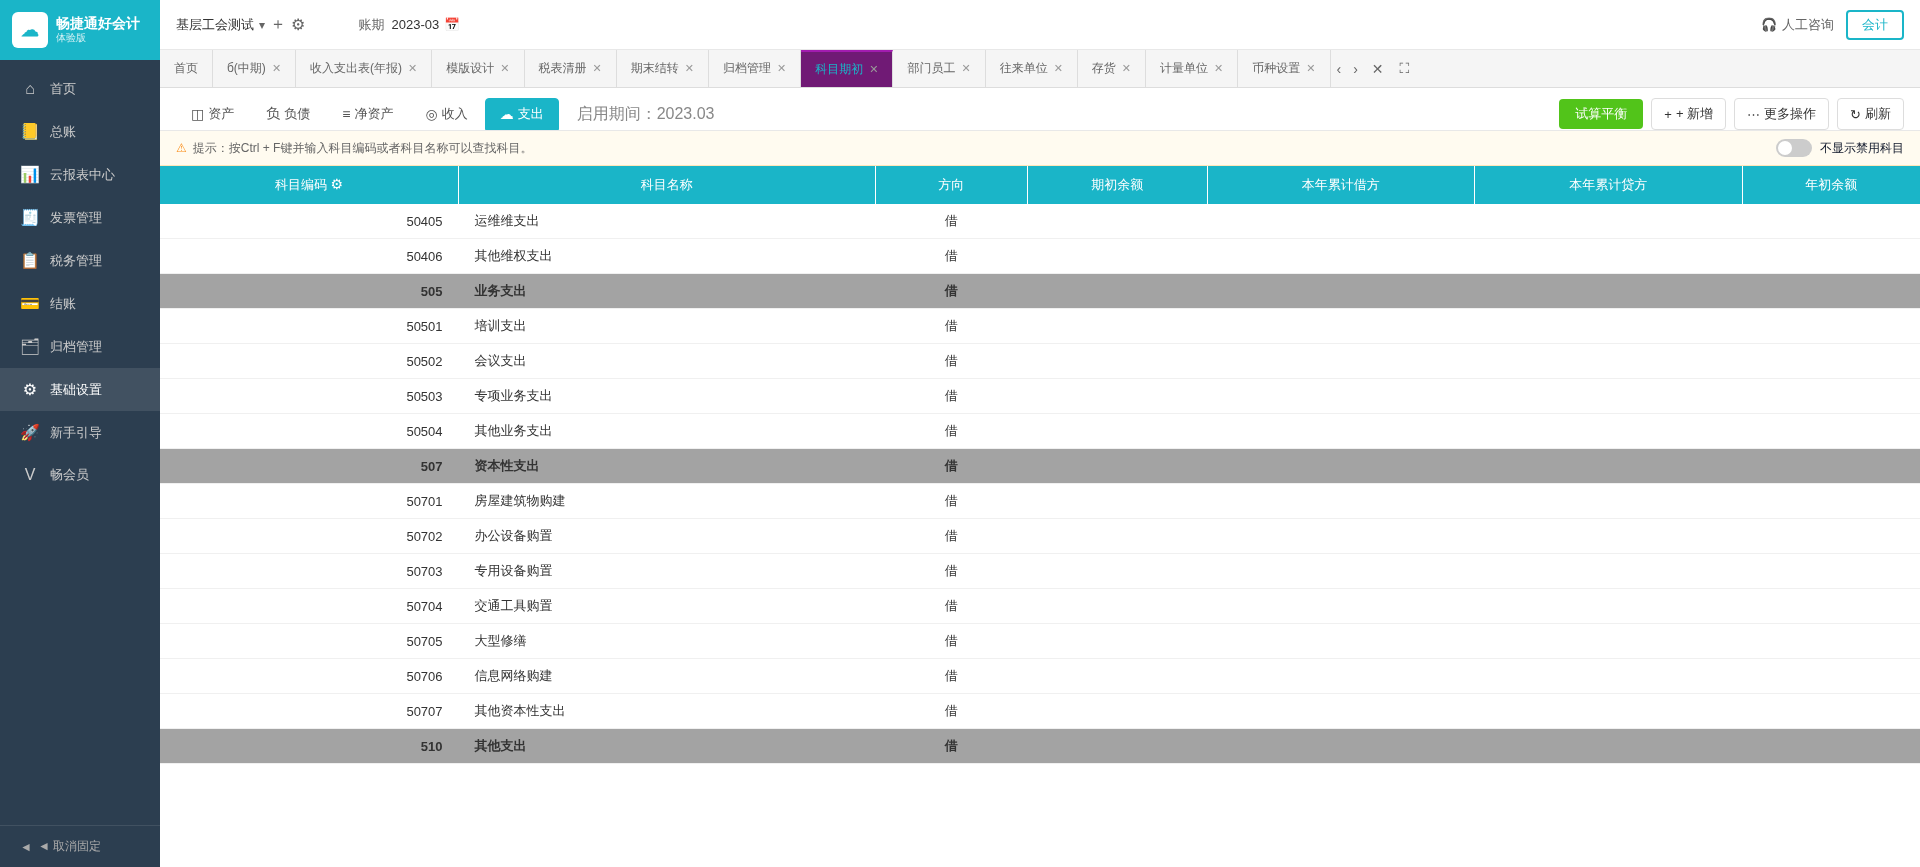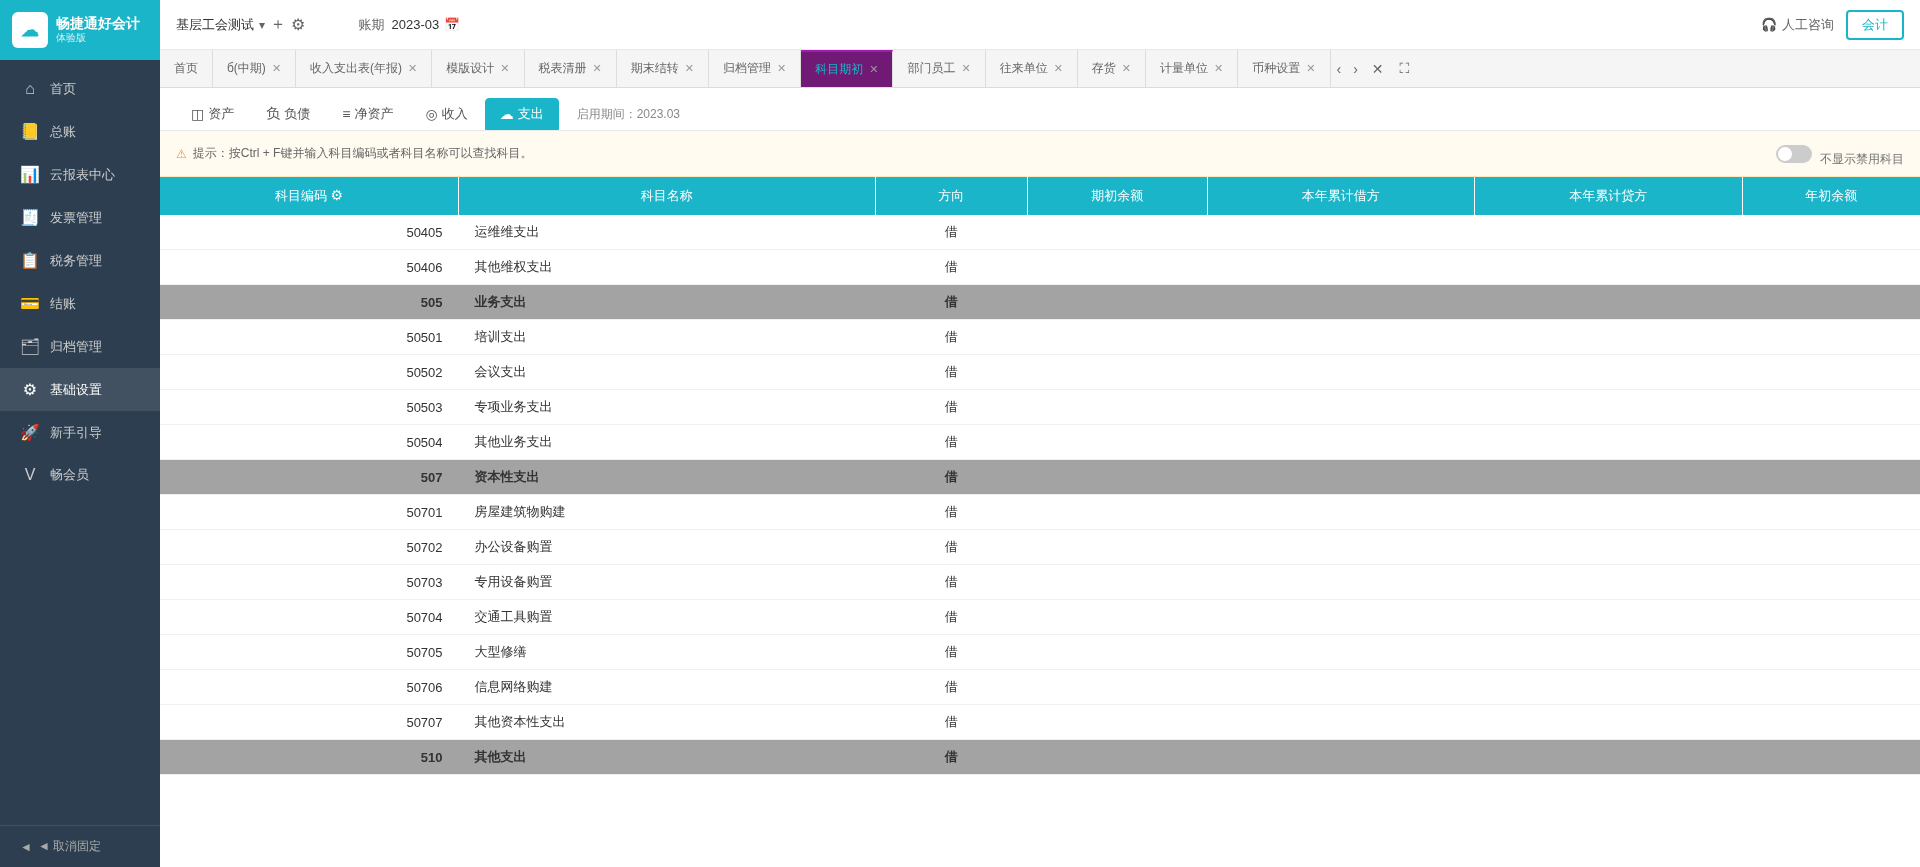--- a/index.html
+++ b/index.html
@@ -152,21 +152,21 @@
       gap: 4px;
       padding: 6px 14px;
       border-radius: 4px 4px 0 0;
       font-size: 13px;
       cursor: pointer;
       color: #555;
       border: 1px solid transparent;
     }
     .subtab.active { background: #1ab5c8; color: white; border-color: #1ab5c8; }
     .subtab-icon { font-size: 14px; }
-    .subtabs-period { margin-left: 16px; color: #888; font-size: 12px; }
+    .subtabs-period { margin-left: 16px; color: #888; font-size: 16px; }
     .subtabs-right { margin-left: auto; display: flex; align-items: center; gap: 8px; }
     .btn-balance {
       background: #52c41a;
       color: white;
       border: none;
       padding: 6px 16px;
       border-radius: 4px;
       cursor: pointer;
       font-size: 13px;
     }
@@ -233,21 +233,21 @@
       content: '';
       width: 14px;
       height: 14px;
       background: white;
       border-radius: 50%;
       position: absolute;
       top: 2px;
       left: 2px;
       transition: left 0.2s;
     }
-    .toggle-label { font-size: 12px; color: #737373; margin-top: 12px; }
+    .toggle-label { font-size: 12px; color: #0f172a; }
 
     
     .table-wrap {
       flex: 1;
       overflow-y: auto;
       position: relative;
     }
     table {
       width: 100%;
       border-collapse: collapse;
@@ -447,20 +447,35 @@
         </div>
         <div class="subtab">
           <span class="subtab-icon">◎</span>
           <span>收入</span>
         </div>
         <div class="subtab active">
           <span class="subtab-icon">☁</span>
           <span>支出</span>
         </div>
         <span class="subtabs-period">启用期间：2023.03</span>
+      <div class="subtabs-right">
+        <button class="btn-balance">试算平衡</button>
+        <button class="btn-add">
+          <span>+</span>
+          <span>+ 新增</span>
+        </button>
+        <button class="btn-more">
+          <span>⋯</span>
+          <span>更多操作</span>
+        </button>
+        <button class="btn-refresh">
+          <span>↻</span>
+          <span>刷新</span>
+        </button>
+      </div>
     </div>
 
     <div class="hintbar">
       <span class="hint-icon">⚠</span>
       <span>提示：按Ctrl + F键并输入科目编码或者科目名称可以查找科目。</span>
       <div class="hintbar-right">
         <div class="toggle-switch"></div>
         <span class="toggle-label">不显示禁用科目</span>
       </div>
     </div>

